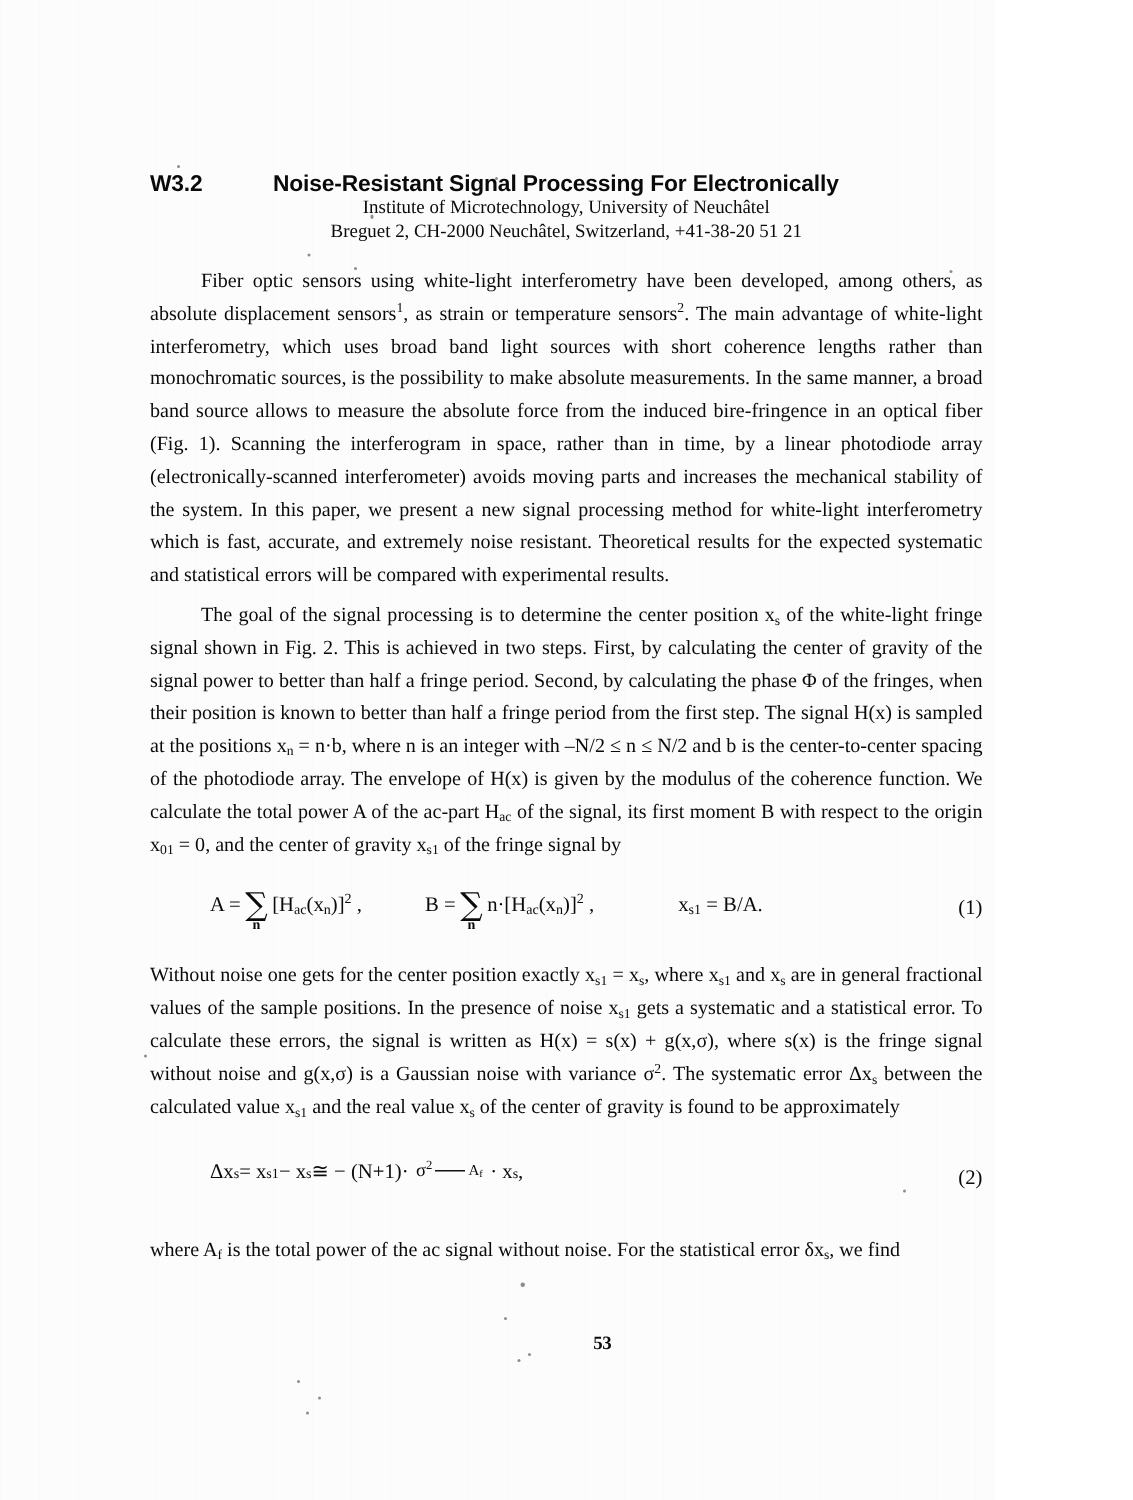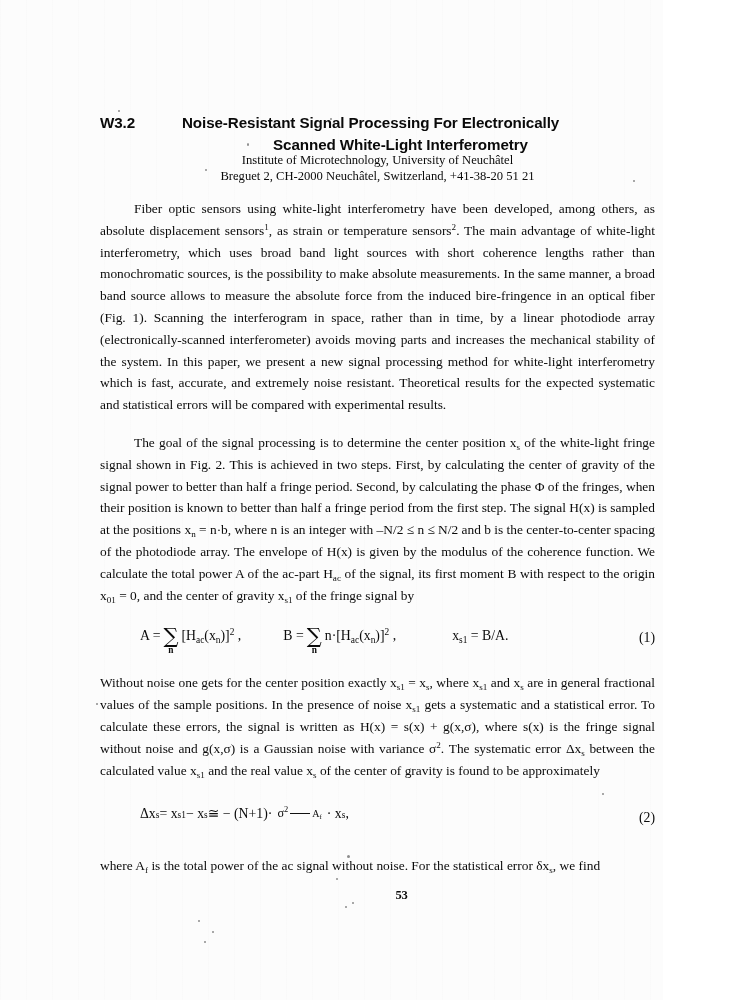--- a/index.html
+++ b/index.html
@@ -79,21 +79,21 @@
   
   .para {
     text-align: justify;
     font-size: 13.4px;
     line-height: 21.8px;
     margin: 0;
     hyphens: none;
   }
   .para.first { margin-top: 14px; }
   .para.indent { text-indent: 34px; }
-  .para + .para { margin-top: 16px; }
+  .para + .para { margin-top: 5px; }
   .gap-before { margin-top: 15px; }
 
   sub, sup {
     font-size: 0.68em;
     line-height: 0;
   }
   sub { vertical-align: -0.28em; }
   sup { vertical-align: 0.55em; }
 
   
@@ -199,21 +199,20 @@
   <div class="speck" style="left:212px;top:931px;width:2px;height:2px;"></div>
   <div class="speck" style="left:204px;top:941px;width:2px;height:2px;"></div>
 
   <div class="content">
 
     <div class="title-block">
       <div class="title-row1">
         <span class="paper-code">W3.2</span>
         <span class="title-line1">Noise-Resistant Signal Processing For Electronically</span>
       </div>
-      <div class="title-line2">Scanned White-Light Interferometry</div>
     </div>
 
     <div class="affil">Institute of Microtechnology, University of Neuchâtel</div>
     <div class="affil">Breguet 2, CH-2000 Neuchâtel, Switzerland, +41-38-20 51 21</div>
 
     <p class="para first indent"><span>Fiber optic sensors using white-light interferometry have been developed, among others, as absolute displacement sensors</span><sup>1</sup><span>, as strain or temperature  sensors</span><sup>2</sup><span>. The main advantage of white-light interferometry, which uses broad band light sources with short coherence lengths rather than monochromatic sources, is the possibility to make absolute measurements. In the same manner, a broad band source allows to measure the absolute force from the induced bire-fringence in an optical fiber (Fig. 1). Scanning the interferogram in space, rather than in time, by a linear photodiode array (electronically-scanned interferometer) avoids moving parts and increases the mechanical stability of the system. In this paper, we present a new signal processing method for white-light interferometry which is fast, accurate, and extremely noise resistant. Theoretical results for the expected systematic and statistical errors will be compared with experimental results.</span></p>
 
     <p class="para indent gap-before"><span>The goal of the signal processing is to determine the center position x</span><sub>s</sub><span> of the white-light fringe signal shown in Fig. 2. This is achieved in two steps. First, by calculating the center of gravity of the signal power to better than half a fringe period. Second, by calculating the phase Φ of the fringes, when their position is known to better than half a fringe period from the first step. The signal H(x) is sampled at the positions x</span><sub>n</sub><span> = n·b, where n is an integer with –N/2 ≤ n ≤ N/2 and b is the center-to-center spacing of the photodiode array. The envelope of H(x) is given by the modulus of the coherence function. We calculate the total power A of the ac-part H</span><sub>ac</sub><span> of the signal, its first moment B with respect to the origin x</span><sub>01</sub><span> = 0, and the center of gravity x</span><sub>s1</sub><span> of the fringe signal by</span></p>
 
     <div class="equation">

